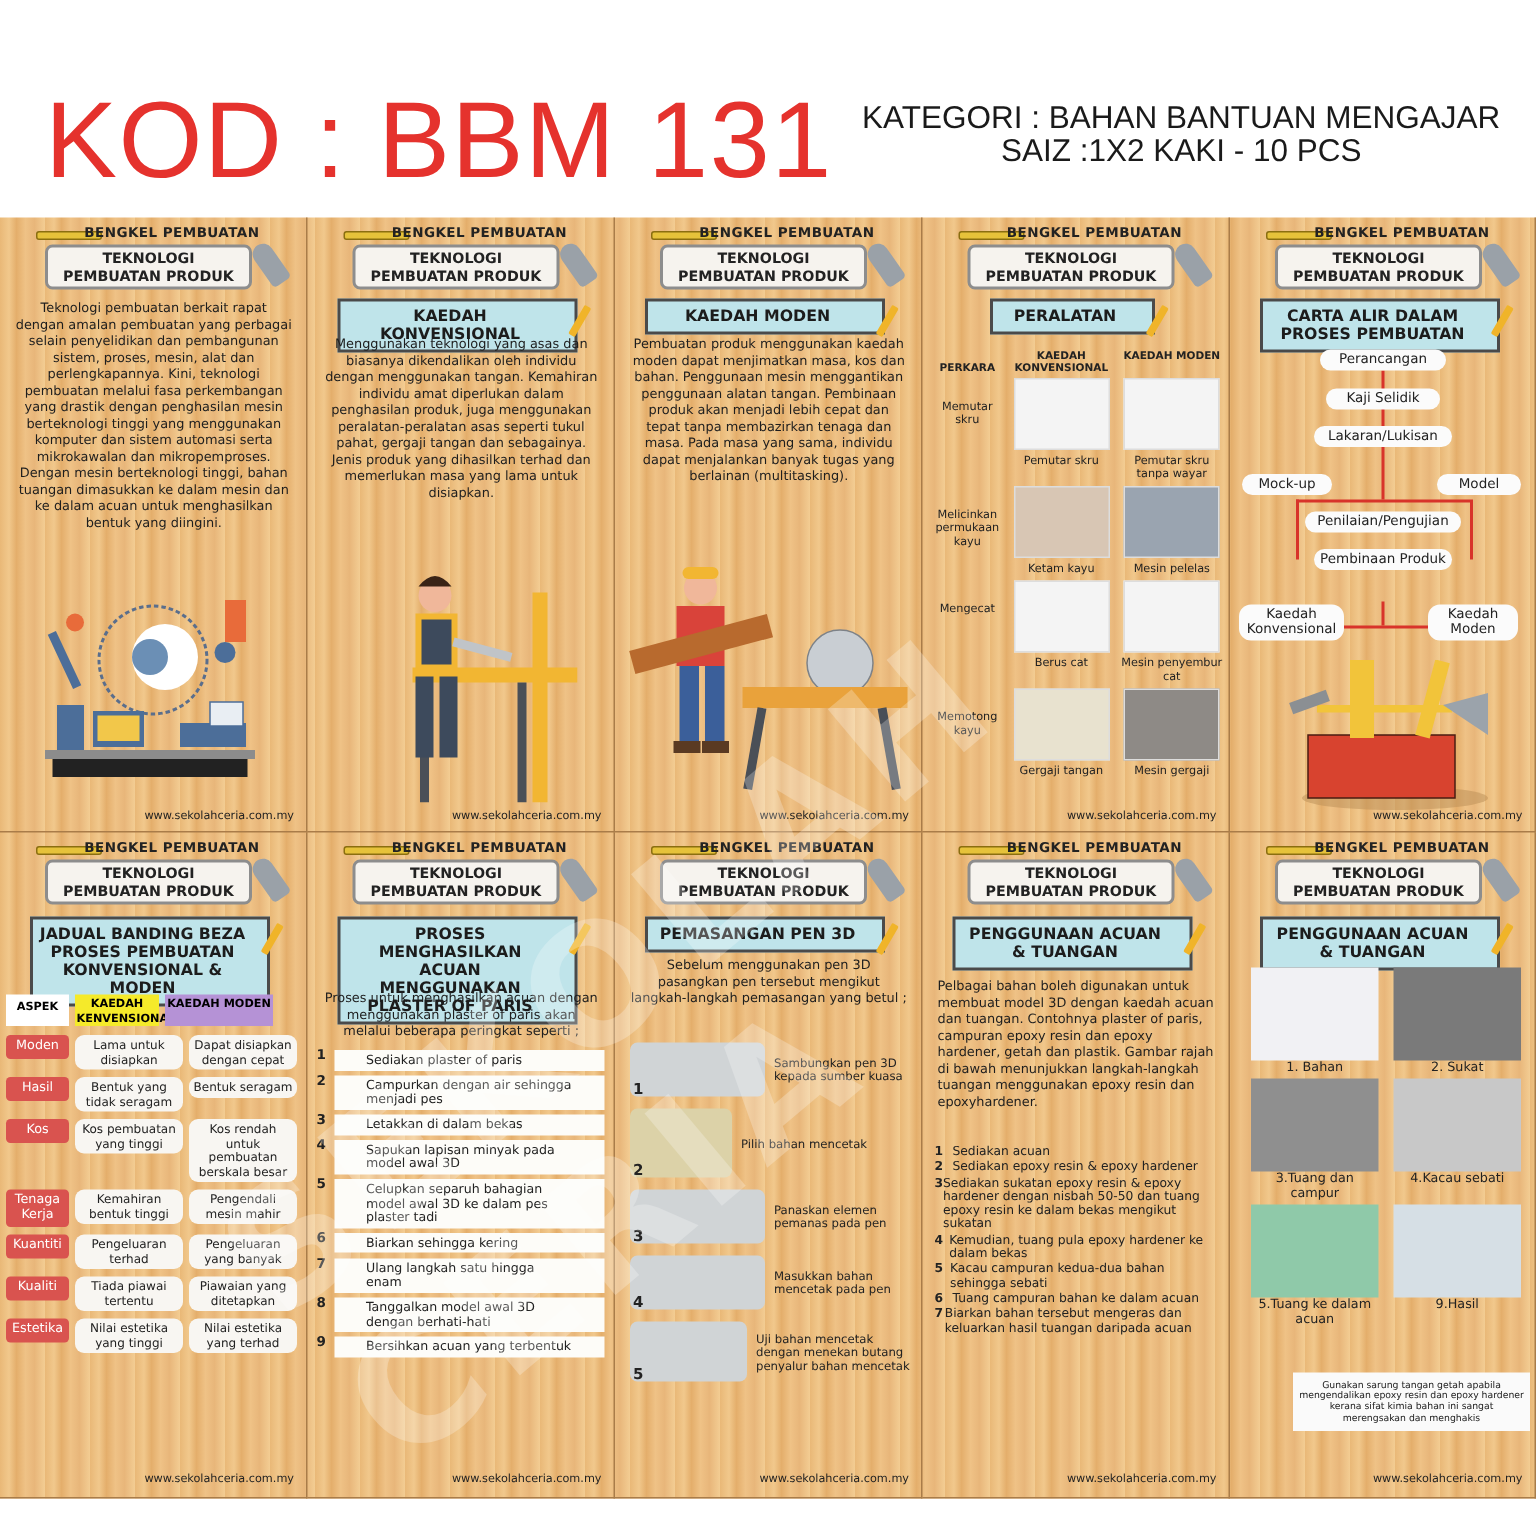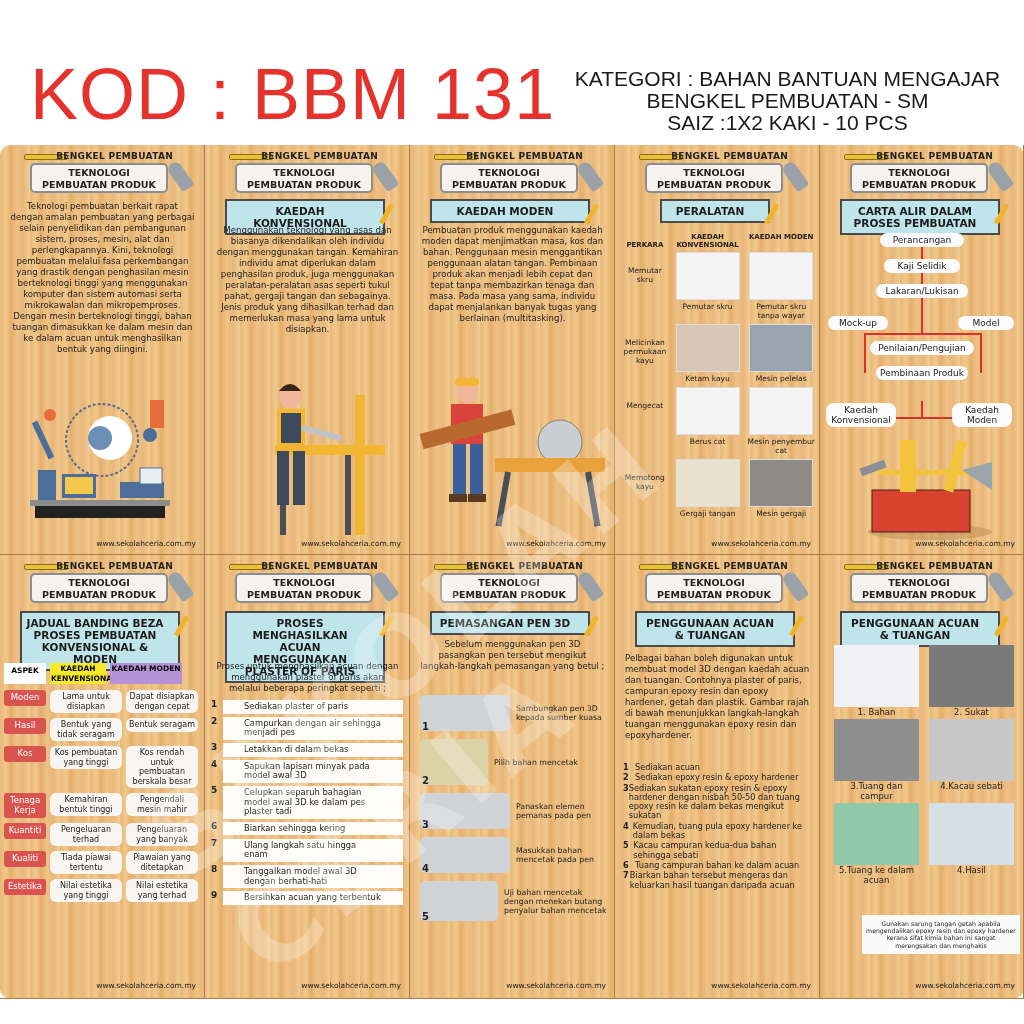--- a/index.html
+++ b/index.html
@@ -6,21 +6,21 @@
   html, body { width: 1024px; height: 1024px; background: #ffffff; overflow: hidden; }
   body { font-family: "DejaVu Sans", sans-serif; position: relative; }
 
   .header { position: absolute; left: 0; top: 0; width: 1024px; height: 145px; background: #fff; }
   .kod { position: absolute; left: 30px; top: 58px; font-family: "Liberation Sans", sans-serif;
          font-size: 72px; color: #e5322d; letter-spacing: 1px; line-height: 1; }
   .kategori { position: absolute; left: 560px; top: 68px; width: 455px; text-align: center;
               font-family: "Liberation Sans", sans-serif; font-size: 21px; line-height: 22px; color: #1a1a1a; }
 
   .board { position: absolute; left: 0; top: 145px; width: 1024px; height: 854px;
-           background: repeating-linear-gradient(90deg, #e9b877 0px, #f1c88c 6px, #e4ae6b 11px, #efc286 17px, #e8b67a 23px, #f3cd93 30px); border-radius: 11px; }
+           background: repeating-linear-gradient(90deg, #e9b877 0px, #f1c88c 6px, #e4ae6b 11px, #efc286 17px, #e8b67a 23px, #f3cd93 30px); }
   .panel { position: absolute; border-right: 1px solid #a97c49; border-bottom: 1px solid #a97c49; overflow: hidden; }
   .panel.r1 { top: 0; height: 410px; }
   .panel.r2 { top: 410px; height: 444px; }
   .c1 { left: 0; width: 205px; } .c2 { left: 205px; width: 205px; } .c3 { left: 410px; width: 205px; }
   .c4 { left: 615px; width: 205px; } .c5 { left: 820px; width: 204px; }
 
   .plate-wrap { position: absolute; left: 22px; top: 6px; width: 165px; height: 44px; }
   .bengkel { position: absolute; right: 14px; top: 0; font-size: 9px; font-weight: bold; color: #222; letter-spacing: .3px; }
   .level { position: absolute; left: 2px; top: 3px; width: 44px; height: 6px; background: #e6c23a; border-radius: 2px; border: 1px solid #8a6e10; }
   .plate { position: absolute; left: 8px; top: 12px; width: 138px; height: 30px; background: #f6f3ee; border: 2px solid #8d8d8d;
@@ -82,21 +82,20 @@
 
   .watermark { position: absolute; left: 100px; top: 340px; width: 900px; font-size: 110px; color: rgba(255,255,255,0.25); font-weight: bold; transform: rotate(-40deg); pointer-events: none; letter-spacing: 8px; }
 </style>
 </head>
 <body>
 
 <div class="header">
   <div class="kod">KOD : BBM 131</div>
   <div class="kategori">
     <div>KATEGORI : BAHAN BANTUAN MENGAJAR</div>
-    <div>BENGKEL PEMBUATAN - SM</div>
     <div>SAIZ :1X2 KAKI - 10 PCS</div>
   </div>
 </div>
 
 <div class="board">
 
   <div class="panel r1 c1">
     <div class="plate-wrap">
       <div class="level"></div>
       <div class="bengkel">BENGKEL PEMBUATAN</div>
@@ -524,21 +523,21 @@
       <div>
           <div class="gimg" style="background:#c8c8c8;"></div>
           <div>4.Kacau sebati</div>
         </div>
       <div>
           <div class="gimg" style="background:#8fc9a9;"></div>
           <div>5.Tuang ke dalam acuan</div>
         </div>
       <div>
           <div class="gimg" style="background:#d6dfe5;"></div>
-          <div>4.Hasil</div>
+          <div>9.Hasil</div>
         </div>
     </div>
     <div class="note">Gunakan sarung tangan getah apabila mengendalikan epoxy resin dan epoxy hardener kerana sifat kimia bahan ini sangat merengsakan dan menghakis</div>
     <div class="site" style="top:426px;">www.sekolahceria.com.my</div>
   </div>
 
   <div class="watermark">SEKOLAH CERIA</div>
 </div>
 
 </body></html>

